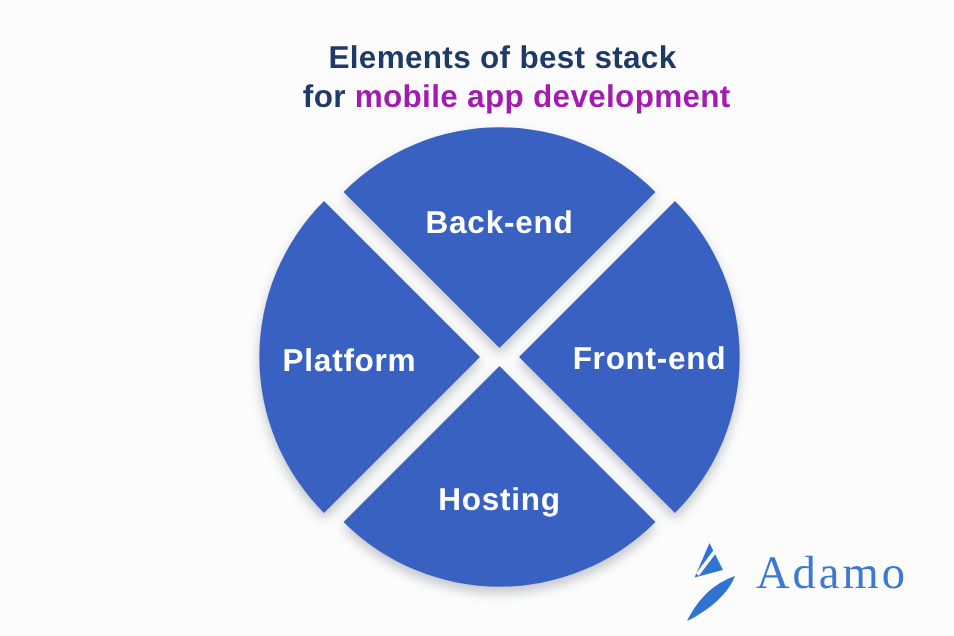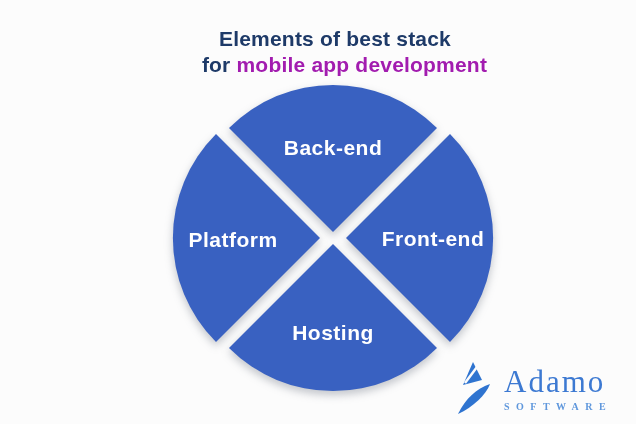--- a/index.html
+++ b/index.html
@@ -99,17 +99,16 @@
   </svg>
 
   <div class="logo">
     <svg class="logo-icon" width="33" height="52" viewBox="0 0 33 52" aria-hidden="true">
       <path d="M15 0 L24 18 L5 23 Z" fill="#2f74d0"></path>
       <path d="M7 21 L19 5" stroke="#fcfcfc" stroke-width="2.5" fill="none"></path>
       <path d="M0 52 C8 36 18 27 32 22 C28 33 15 45 0 52 Z" fill="#2f74d0"></path>
     </svg>
     <div class="logo-text">
       <div class="logo-brand">Adamo</div>
-      <div class="logo-subtitle">SOFTWARE</div>
     </div>
   </div>
 
 </div>
 
 </body></html>

